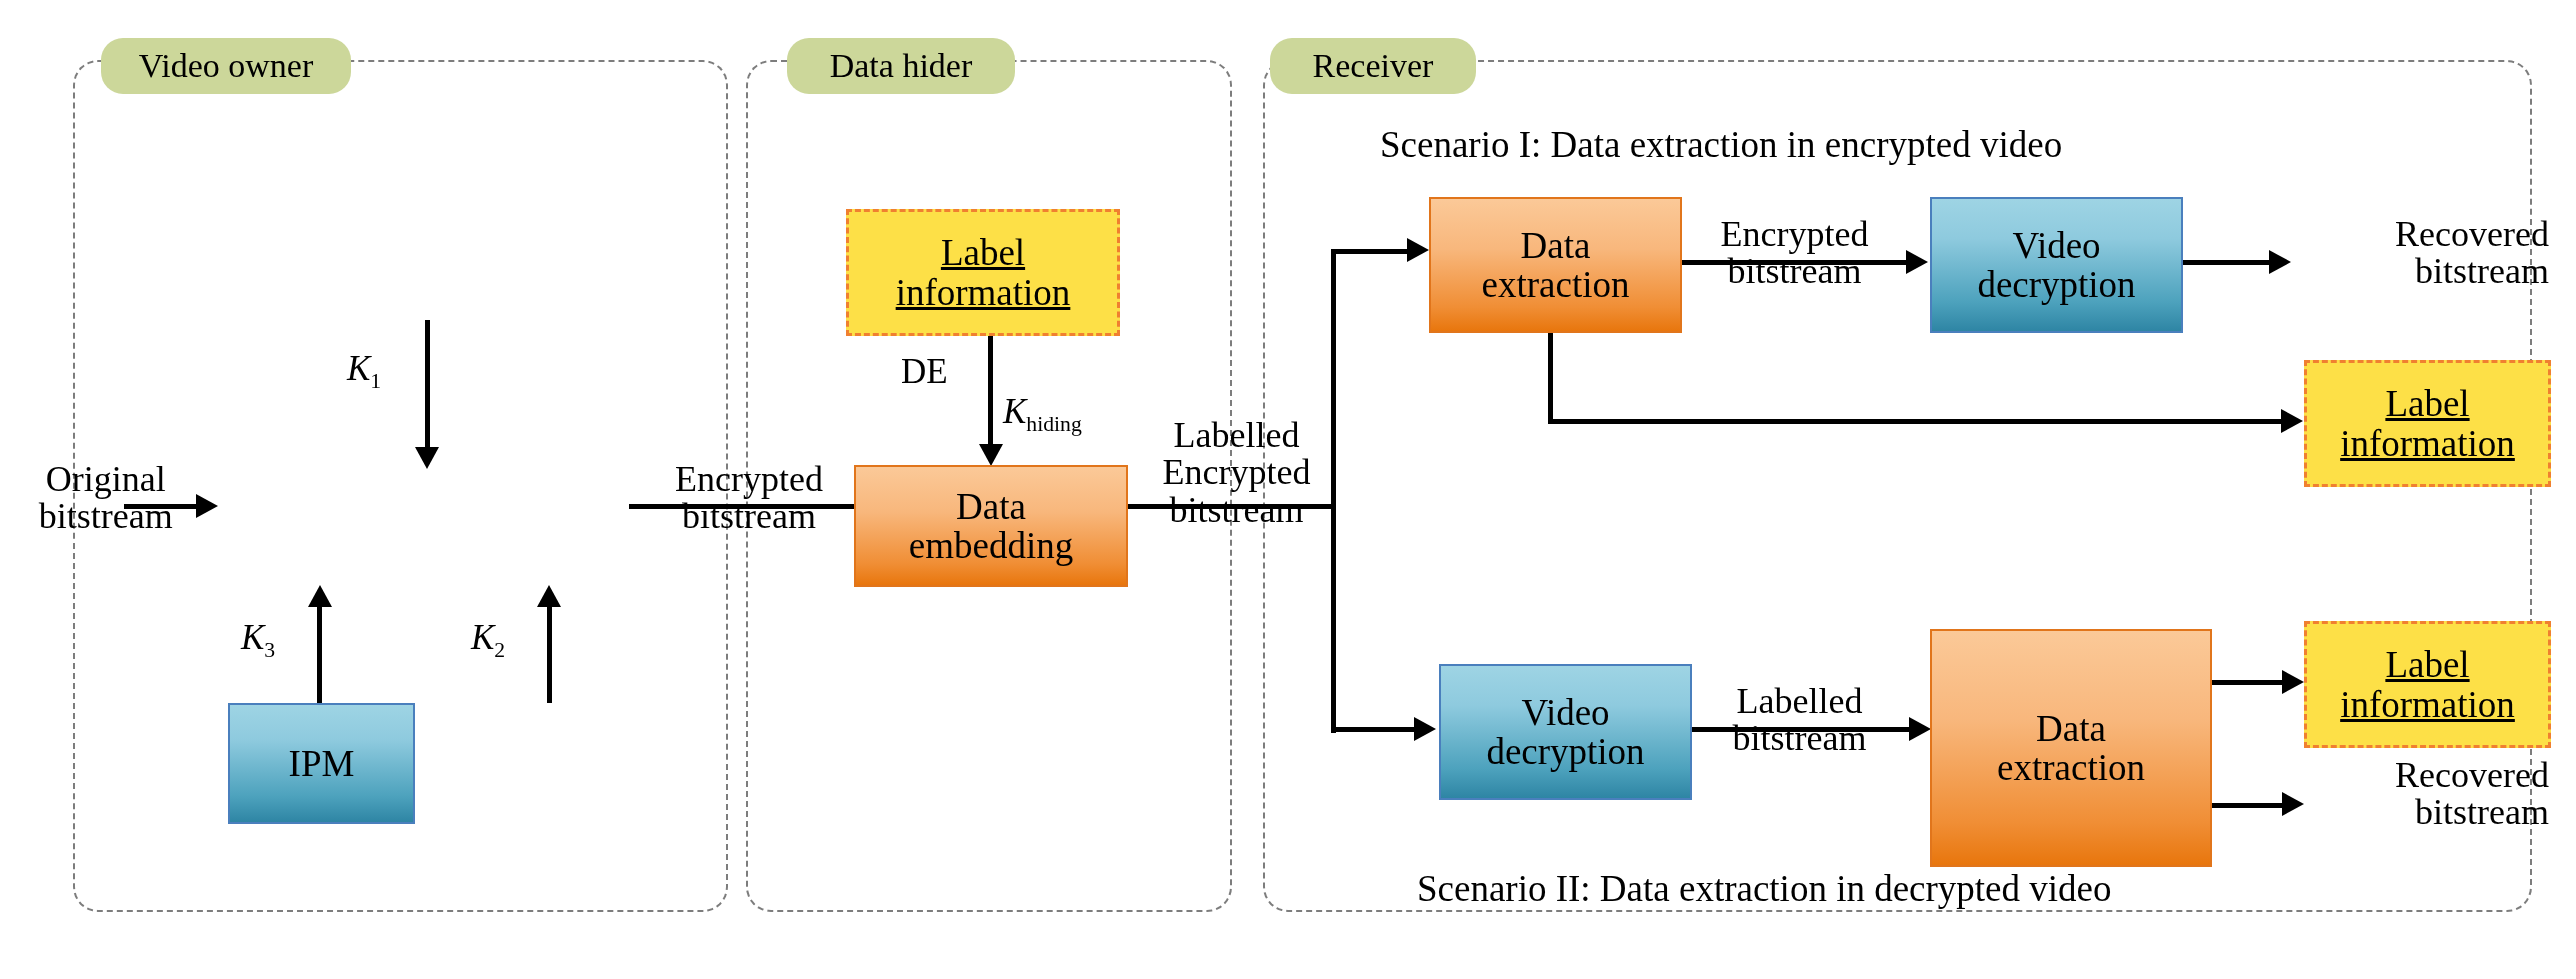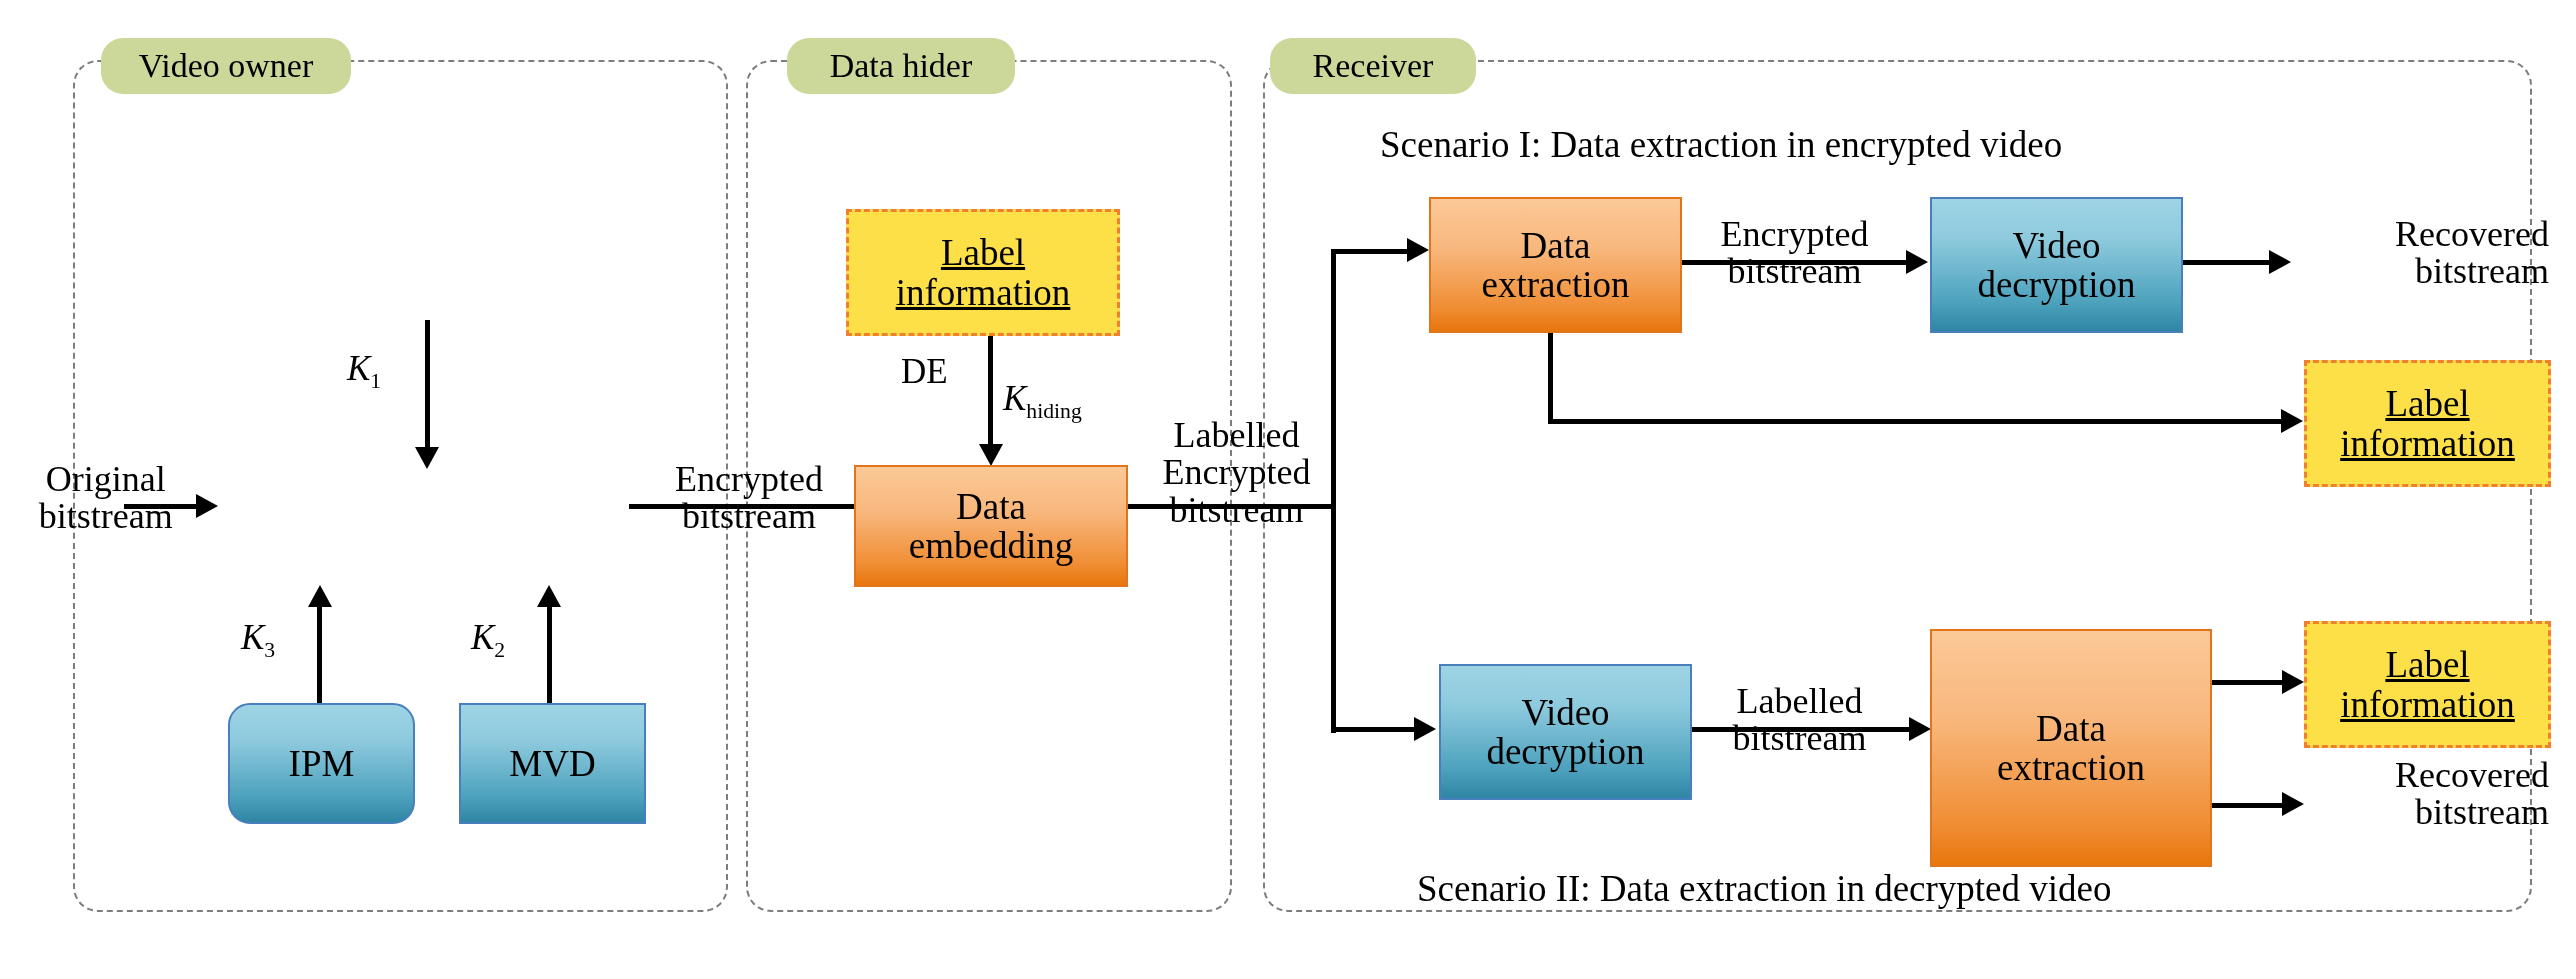--- a/index.html
+++ b/index.html
@@ -56,40 +56,39 @@
   <div class="ln hln" style="left:124px;top:504px;width:73px;height:5.1px;"></div>
   <div class="arw arw-r" style="left:196px;top:494px;"></div>
   <div class="lbl" style="left:7.3px;top:461px;width:197px;">Original
 bitstream</div>
 
   <div class="ln hln" style="left:629px;top:504px;width:234px;height:5.1px;"></div>
   <div class="arw arw-r" style="left:857px;top:494px;"></div>
   <div class="lbl" style="left:643px;top:461px;width:212px;">Encrypted
 bitstream</div>
 
-  <div class="box box-blue" style="left:228px;top:703px;width:183px;height:117px;border-radius:22px;">IPM</div>
+  <div class="box box-blue" style="left:228px;top:703px;width:183px;height:117px;">IPM</div>
   <div class="ln vln" style="left:317px;top:607px;width:5.1px;height:96px;"></div>
   <div class="arw arw-u" style="left:308px;top:585px;"></div>
   <div class="kl" style="left:241px;top:618px;"><i>K</i><sub>3</sub></div>
 
-  <div class="box box-blue" style="left:459px;top:703px;width:183px;height:117px;">MVD</div>
   <div class="ln vln" style="left:547px;top:607px;width:5.1px;height:96px;"></div>
   <div class="arw arw-u" style="left:537px;top:585px;"></div>
   <div class="kl" style="left:471px;top:618px;"><i>K</i><sub>2</sub></div>
 
   <div class="panel" style="left:746px;top:60px;width:482px;height:848px;"></div>
   <div class="panel-tag" style="left:753px;top:38px;width:190px;height:56px;margin-left:34px;">Data hider</div>
 
   <div class="box box-dash" style="left:846px;top:209px;width:268px;height:121px;white-space:pre-line;">Label
 information</div>
 
   <div class="ln vln" style="left:988px;top:330px;width:5.1px;height:118px;"></div>
   <div class="arw arw-d" style="left:979px;top:444px;"></div>
   <div class="kl" style="left:901px;top:352px;">DE</div>
-  <div class="kl" style="left:1003px;top:379px;"><i>K</i><sub>hiding</sub></div>
+  <div class="kl" style="left:1003px;top:392px;"><i>K</i><sub>hiding</sub></div>
 
   <div class="box box-orange" style="left:854px;top:465px;width:270px;height:118px;white-space:pre-line;">Data
 embedding</div>
 
   <div class="ln hln" style="left:1124px;top:504px;width:212px;height:5.1px;"></div>
   <div class="lbl" style="left:1134px;top:417px;width:205px;">Labelled
 Encrypted
 bitstream</div>
 
   <div class="panel" style="left:1263px;top:60px;width:1265px;height:848px;"></div>

